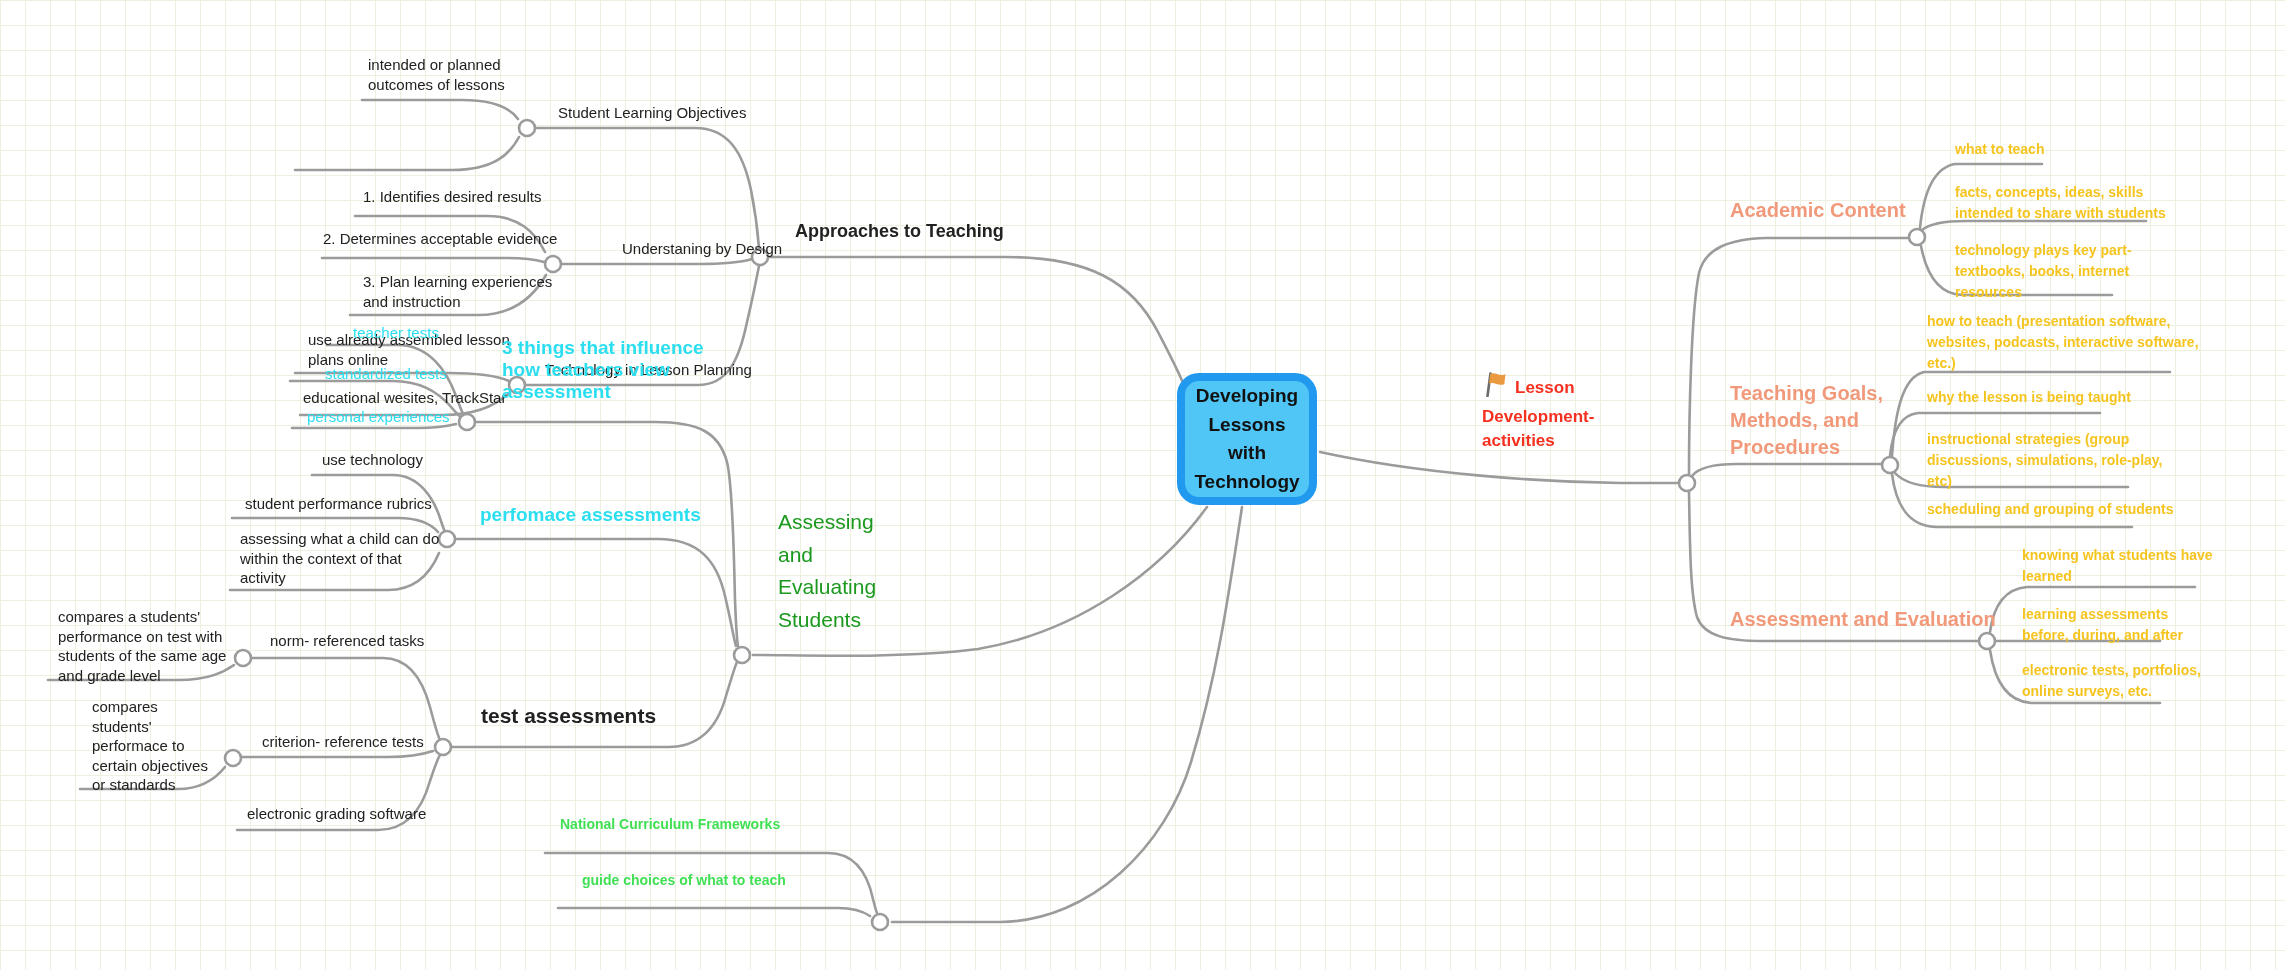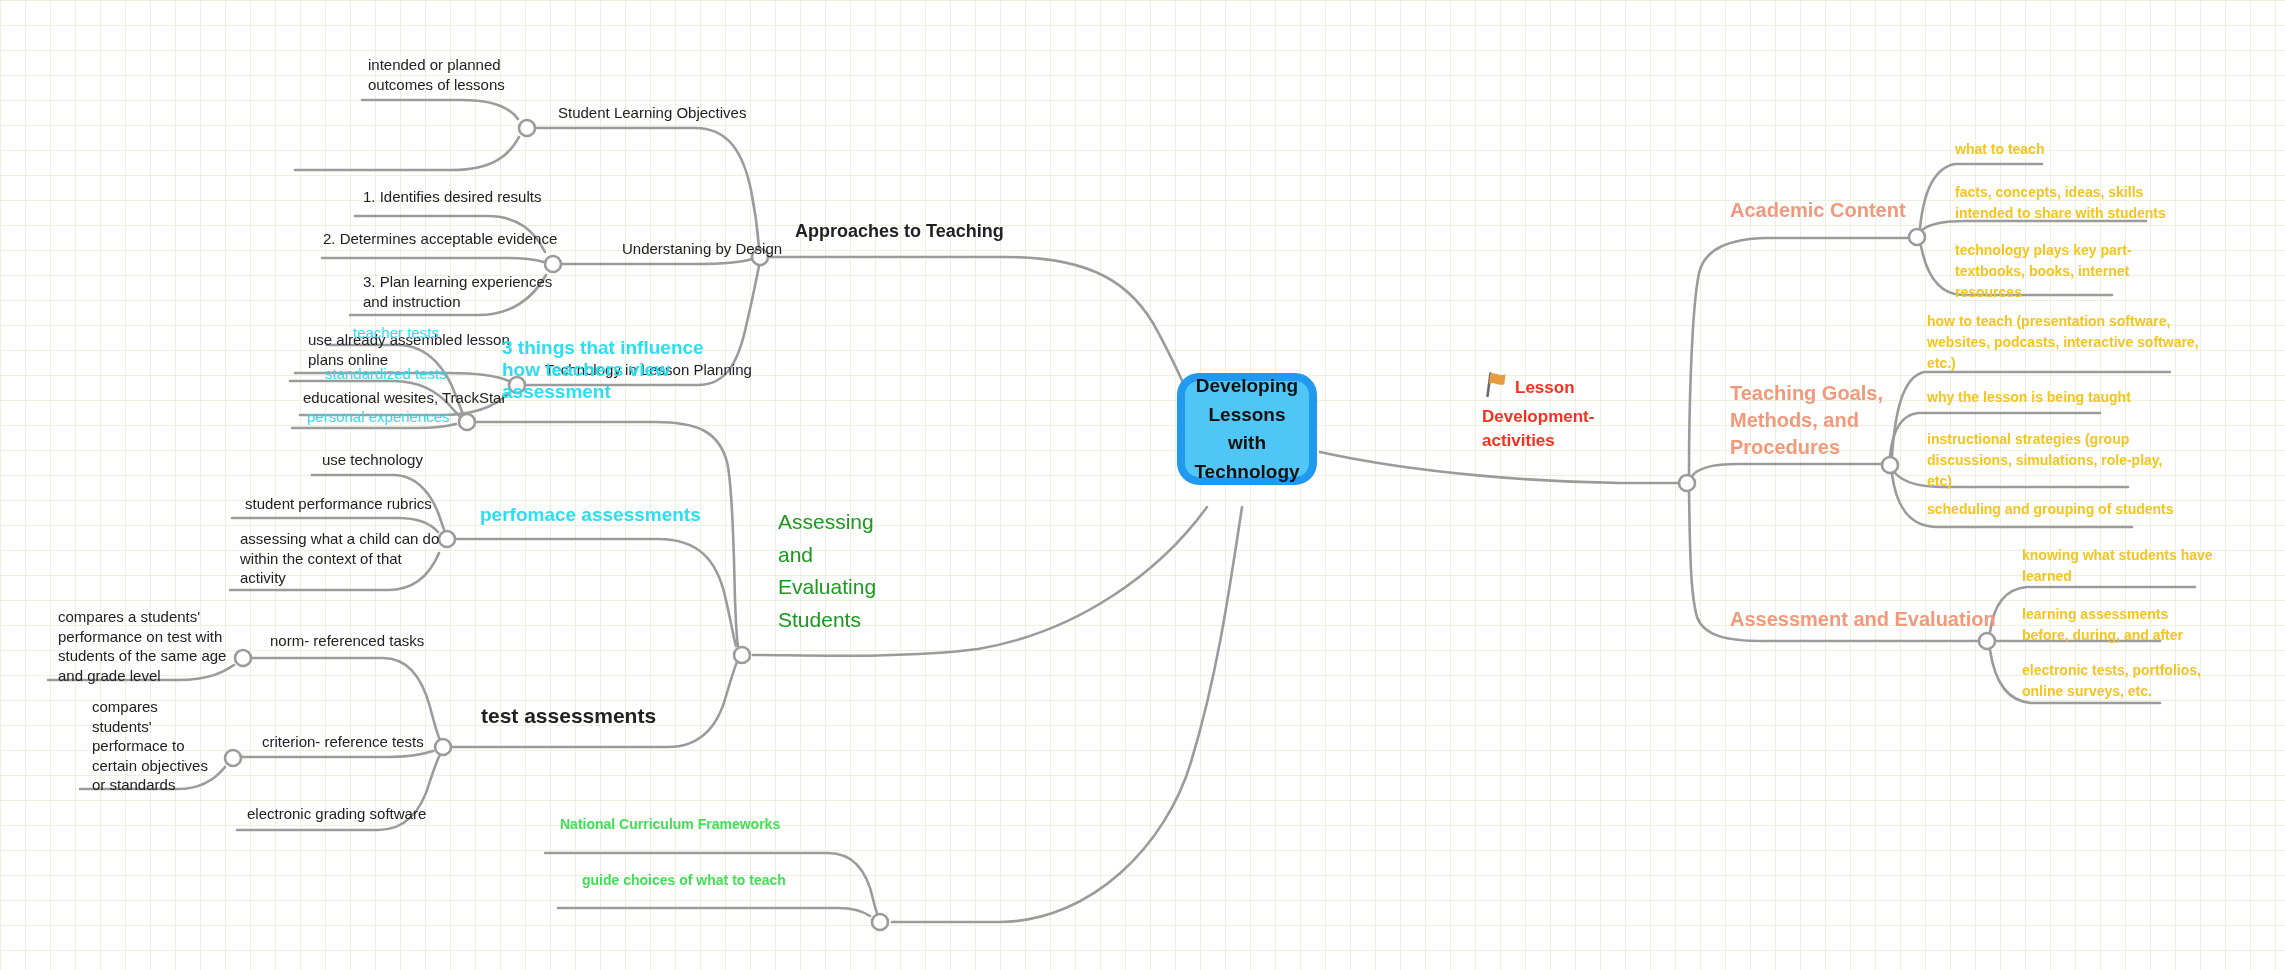--- a/index.html
+++ b/index.html
@@ -27,21 +27,21 @@
   .b21{font-weight:700;font-size:21px;}
   .cyan{color:#2bdef0;}
   .cyan-h{color:#2bdef0;font-weight:700;font-size:19px;line-height:1.17;}
   .green{color:#1b991f;font-size:21px;line-height:1.55;}
   .bgreen{color:#41e054;font-weight:700;font-size:14px;}
   .orange{color:#f87d1e;font-weight:700;font-size:20px;line-height:1.5;}
   .red{color:#f5301f;font-weight:700;font-size:17px;line-height:1.45;}
   .salmon{color:#f1997a;font-weight:700;font-size:20px;line-height:1.38;}
   .yellow{color:#f5c41f;font-weight:700;font-size:14px;line-height:1.5;}
   .central{
-    position:absolute;left:1177px;top:373px;width:140px;height:112px;
+    position:absolute;left:1177px;top:373px;width:140px;height:132px;
     box-sizing:border-box;
     background:#4fc6f6;
     border:8px solid #2199ef;
     border-radius:22px;
     display:flex;align-items:center;justify-content:center;
     text-align:center;
     font-weight:700;font-size:19px;line-height:1.5;color:#111;
     white-space:pre-line;
   }
   .flag{display:inline-block;margin-right:7px;vertical-align:-4px;}

